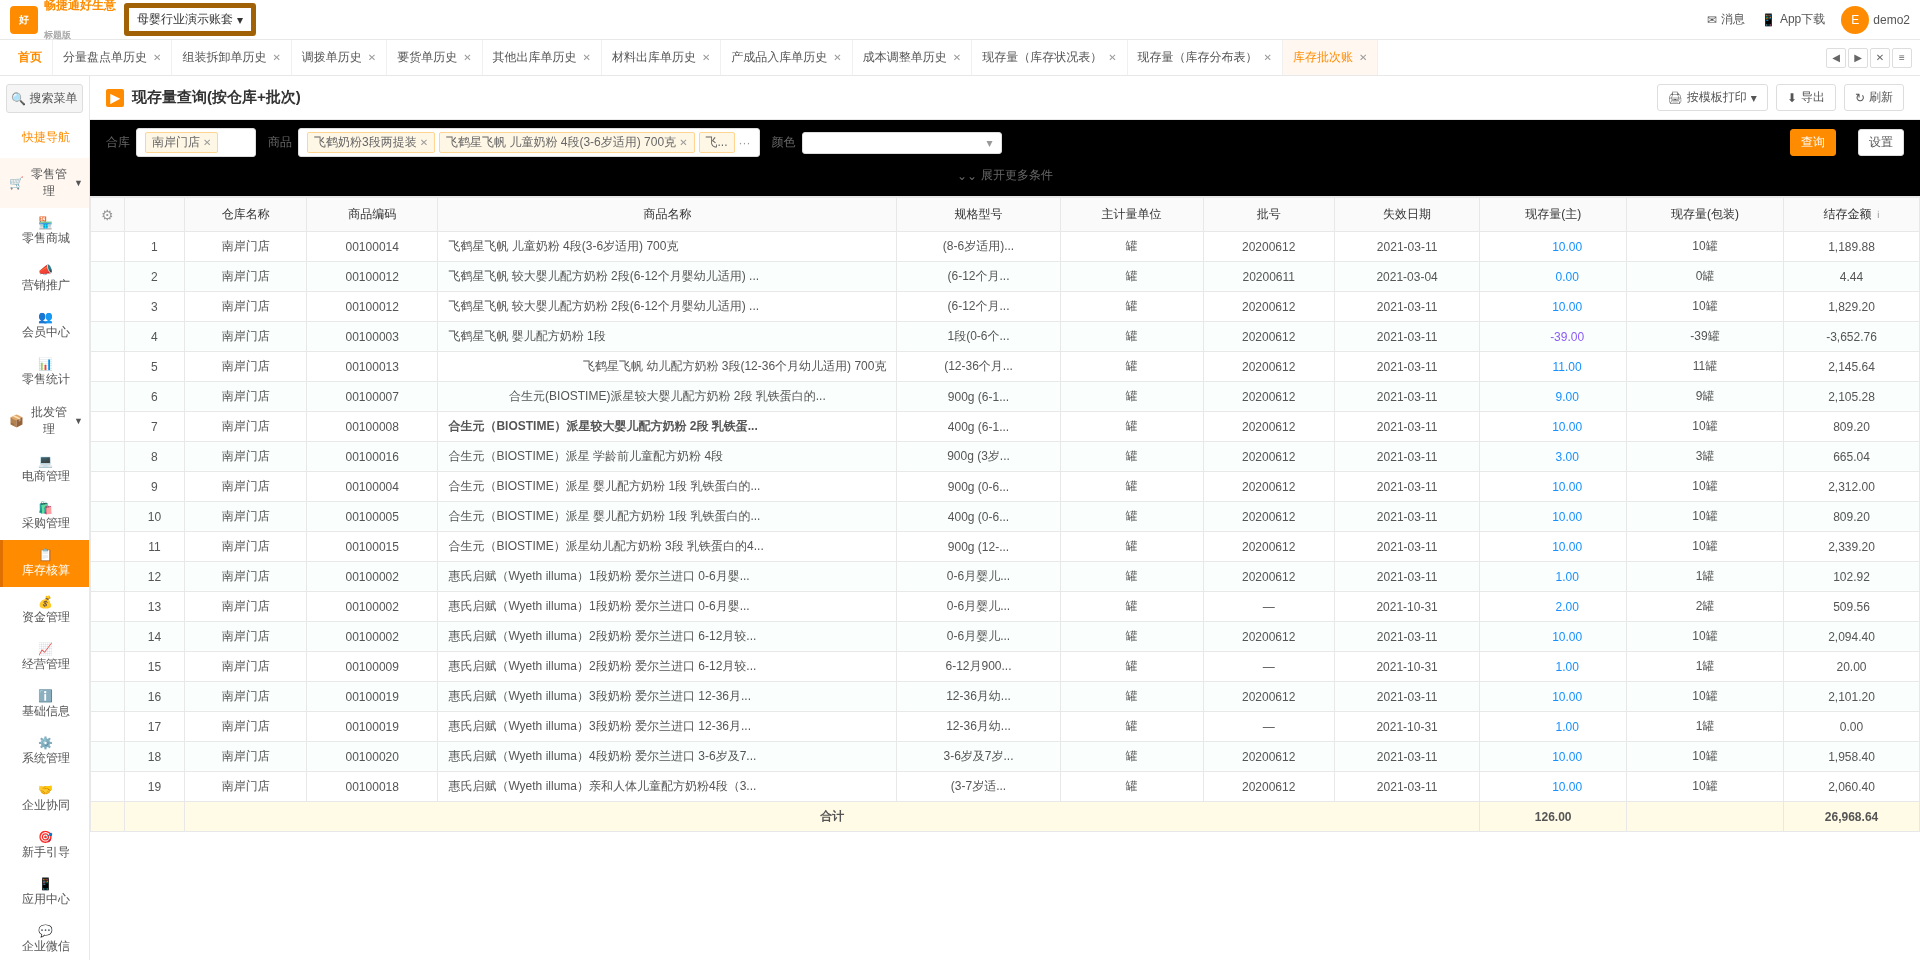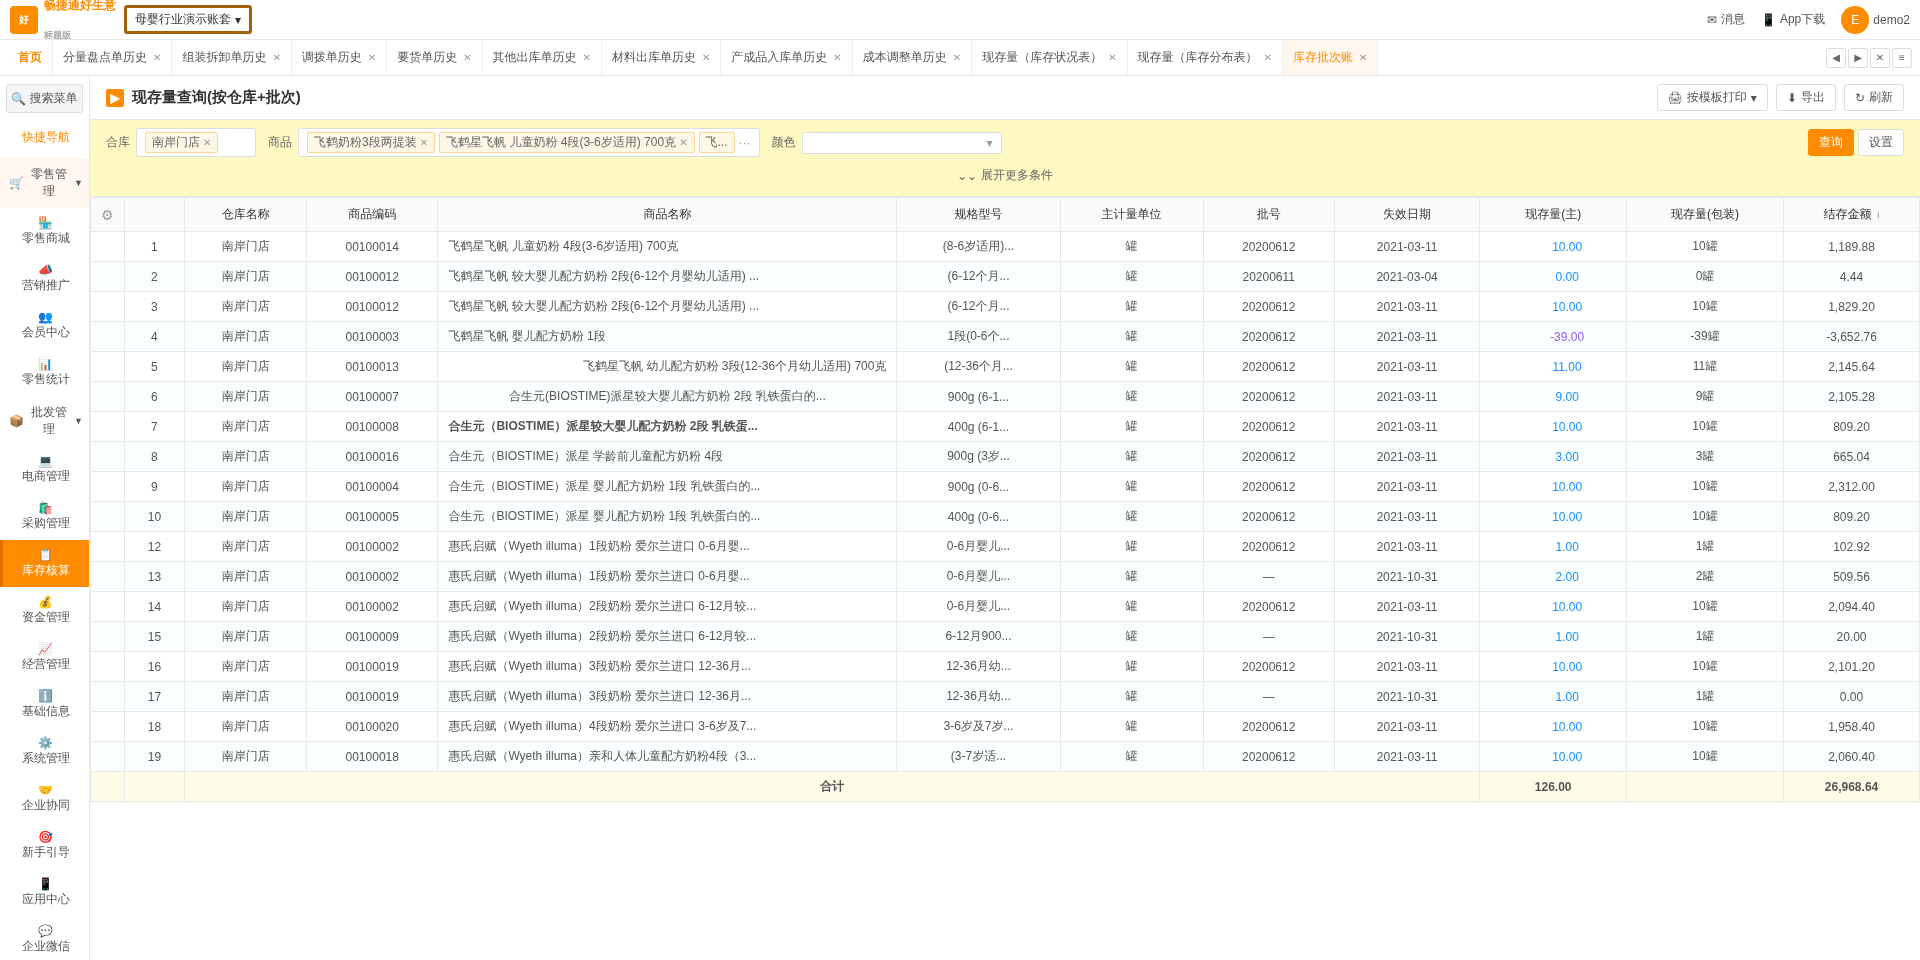--- a/index.html
+++ b/index.html
@@ -12,21 +12,21 @@
       display: flex;
       align-items: center;
       padding: 0 10px;
       border-bottom: 1px solid #e8e8e8;
       justify-content: space-between;
     }
     .top-bar-left { display: flex; align-items: center; gap: 8px; }
     .logo-area { display: flex; align-items: center; gap: 6px; }
     .logo-icon { width: 28px; height: 28px; background: #ff8c00; border-radius: 4px; display: flex; align-items: center; justify-content: center; color: white; font-size: 10px; font-weight: bold; }
     .logo-text { color: #ff8c00; font-size: 11px; font-weight: bold; line-height: 1.2; }
-    .dropdown-selector { display: flex; align-items: center; gap: 4px; border: 3px solid #a16207; border-radius: 3px; padding: 3px 8px; cursor: pointer; background: #fff; color: #333; font-size: 12px; }
+    .dropdown-selector { display: flex; align-items: center; gap: 4px; border: 5px solid #a16207; border-radius: 3px; padding: 3px 8px; cursor: pointer; background: #fff; color: #333; font-size: 12px; }
     .top-bar-right { display: flex; align-items: center; gap: 16px; }
     .top-bar-btn { display: flex; align-items: center; gap: 4px; cursor: pointer; color: #555; font-size: 12px; }
     .user-avatar { width: 28px; height: 28px; border-radius: 50%; background: #ff8c00; display: flex; align-items: center; justify-content: center; color: white; font-size: 11px; }
 
     
     .nav-tabs {
       background: #fff;
       border-bottom: 1px solid #e8e8e8;
       display: flex;
       align-items: center;
@@ -92,21 +92,21 @@
       justify-content: space-between;
       border-bottom: 1px solid #e8e8e8;
     }
     .page-title { font-size: 15px; font-weight: bold; color: #333; }
     .page-actions { display: flex; align-items: center; gap: 8px; }
     .action-btn { display: flex; align-items: center; gap: 4px; padding: 4px 10px; border-radius: 3px; cursor: pointer; font-size: 12px; border: 1px solid #ddd; background: #fff; color: #555; }
     .action-btn.primary { background: #ff8c00; color: white; border-color: #ff8c00; }
 
     
     .filter-area {
-      background: #fef9c3;
+      background: #000000;
       padding: 8px 16px;
       border-bottom: 1px solid #e8e8e8;
     }
     .filter-row { display: flex; align-items: center; gap: 12px; flex-wrap: wrap; }
     .filter-group { display: flex; align-items: center; gap: 6px; }
     .filter-label { color: #666; font-size: 12px; white-space: nowrap; }
     .filter-tag-container { display: flex; align-items: center; gap: 4px; border: 1px solid #ddd; border-radius: 3px; padding: 3px 8px; min-width: 120px; background: #fff; }
     .filter-tag { background: #fff7e6; border: 1px solid #ffd591; border-radius: 2px; padding: 1px 6px; color: #666; font-size: 11px; display: flex; align-items: center; gap: 3px; }
     .filter-tag .tag-x { cursor: pointer; color: #999; font-size: 10px; }
     .filter-dots { color: #999; cursor: pointer; }
@@ -383,21 +383,21 @@
           </div>
         </div>
 
         <div class="filter-group">
           <span class="filter-label">颜色</span>
           <div class="filter-tag-container" style="min-width:200px;">
             <span style="margin-left:auto;color:#999;">▾</span>
           </div>
         </div>
 
-        <div style="margin-left:auto;display:flex;gap:4px;">
+        <div style="margin-left:auto;display:flex;gap:22px;">
           <button class="action-btn primary">查询</button>
           <button class="action-btn">设置</button>
         </div>
       </div>
 
       <div class="expand-more" style="margin-top:6px;">
         <span>⌄⌄</span>
         <span>展开更多条件</span>
       </div>
     </div>
@@ -561,20 +561,34 @@
     <td>400g (0-6...</td>
     <td>罐</td>
     <td>20200612</td>
     <td>2021-03-11</td>
     <td><span class="link-val ">10.00</span></td>
     <td class="">10罐</td>
     <td class="">809.20</td>
   </tr>
             <tr>
     <td></td>
+    <td>11</td>
+    <td>南岸门店</td>
+    <td>00100015</td>
+    <td style="text-align:left;max-width:260px;overflow:hidden;text-overflow:ellipsis;white-space:nowrap;">合生元（BIOSTIME）派星幼儿配方奶粉 3段 乳铁蛋白的4...</td>
+    <td>900g (12-...</td>
+    <td>罐</td>
+    <td>20200612</td>
+    <td>2021-03-11</td>
+    <td><span class="link-val ">10.00</span></td>
+    <td class="">10罐</td>
+    <td class="">2,339.20</td>
+  </tr>
+            <tr>
+    <td></td>
     <td>12</td>
     <td>南岸门店</td>
     <td>00100002</td>
     <td style="text-align:left;max-width:260px;overflow:hidden;text-overflow:ellipsis;white-space:nowrap;">惠氏启赋（Wyeth illuma）1段奶粉 爱尔兰进口 0-6月婴...</td>
     <td>0-6月婴儿...</td>
     <td>罐</td>
     <td>20200612</td>
     <td>2021-03-11</td>
     <td><span class="link-val ">1.00</span></td>
     <td class="">1罐</td>

